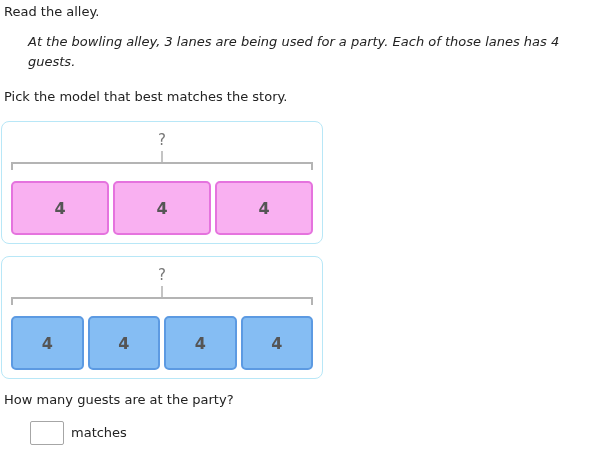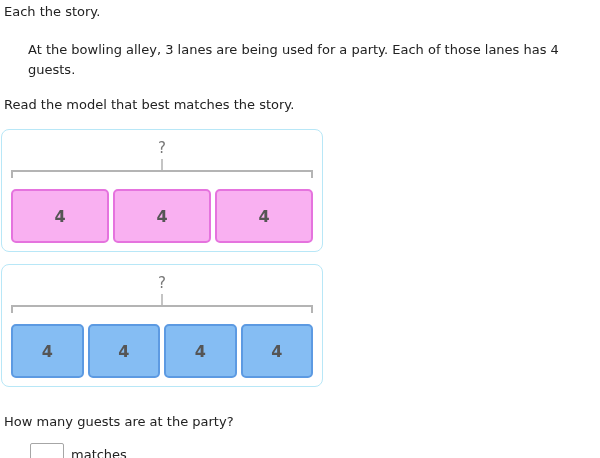--- a/index.html
+++ b/index.html
@@ -8,21 +8,21 @@
     width: 600px;
     height: 458px;
     background: #ffffff;
     font-family: "DejaVu Sans", "Liberation Sans", sans-serif;
     font-size: 13px;
     color: #222222;
     overflow: hidden;
   }
 
   .read-instruction { margin: 4px 0 0 4px; line-height: 16px; }
-  .story-text      { margin: 20px 5px 0 28px; max-width: 575px; line-height: 20px; }
+  .story-text      { margin: 12px 5px 0 28px; max-width: 575px; line-height: 20px; font-style: italic; }
   .pick-instruction{ margin: 17px 0 0 4px; line-height: 16px; }
 
   .model-card {
     width: 322px;
     margin: 16px 0 0 1px;
     border: 1px solid #b8e7f7;
     border-radius: 8px;
     background: #ffffff;
     padding: 10px 9px 8px 9px;
     cursor: pointer;
@@ -67,21 +67,21 @@
     display: flex;
     align-items: center;
     justify-content: center;
     font-weight: bold;
     font-size: 16px;
     color: #555555;
   }
   .segment.pink { background: #f9b0f1; border: 2px solid #e573de; }
   .segment.blue { background: #85bdf3; border: 2px solid #5c9ae2; }
 
-  .question-text { margin: 27px 0 0 4px; line-height: 16px; }
+  .question-text { margin: 13px 0 0 4px; line-height: 16px; }
 
   .answer-row {
     display: flex;
     align-items: center;
     margin: 13px 0 0 30px;
     gap: 7px;
   }
   .answer-input {
     width: 34px;
     height: 24px;
@@ -91,25 +91,25 @@
     font-family: "DejaVu Sans", "Liberation Sans", sans-serif;
     font-size: 13px;
     padding: 2px 4px;
     outline: none;
   }
   .unit-label { line-height: 16px; }
 </style>
 </head>
 <body>
 
-<p class="read-instruction">Each the story.</p>
+<p class="read-instruction">Read the alley.</p>
 
 <p class="story-text">At the bowling alley, 3 lanes are being used for a party. Each of those lanes has 4 guests.</p>
 
-<p class="pick-instruction">Read the model that best matches the story.</p>
+<p class="pick-instruction">Pick the model that best matches the story.</p>
 
 <div class="model-card">
   <div class="qmark">?</div>
   <div class="bracket">
     <span class="center-tick"></span>
   </div>
   <div class="tape-row">
     <div class="segment pink">4</div>
     <div class="segment pink">4</div>
     <div class="segment pink">4</div>

